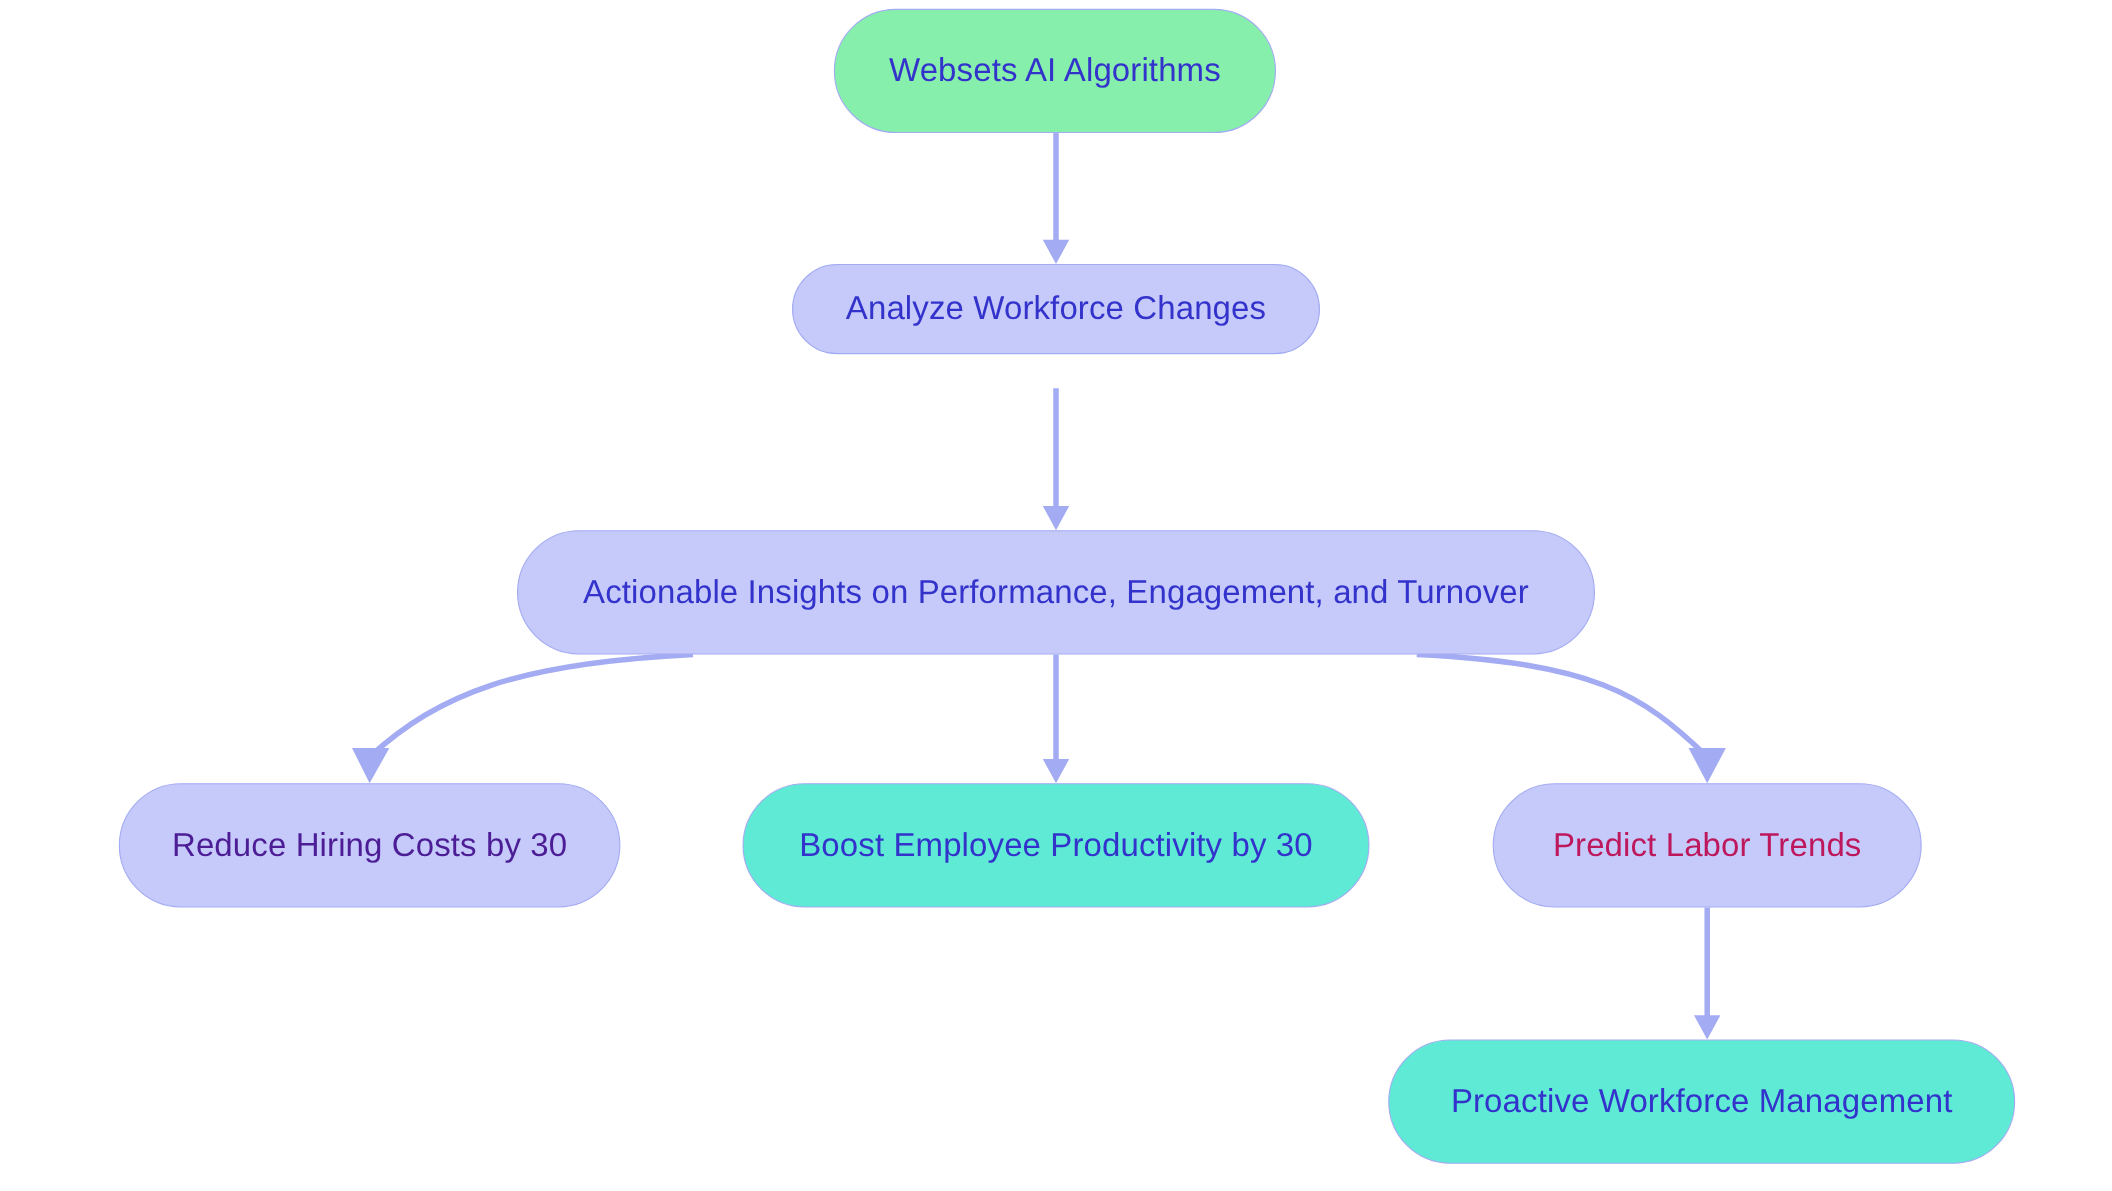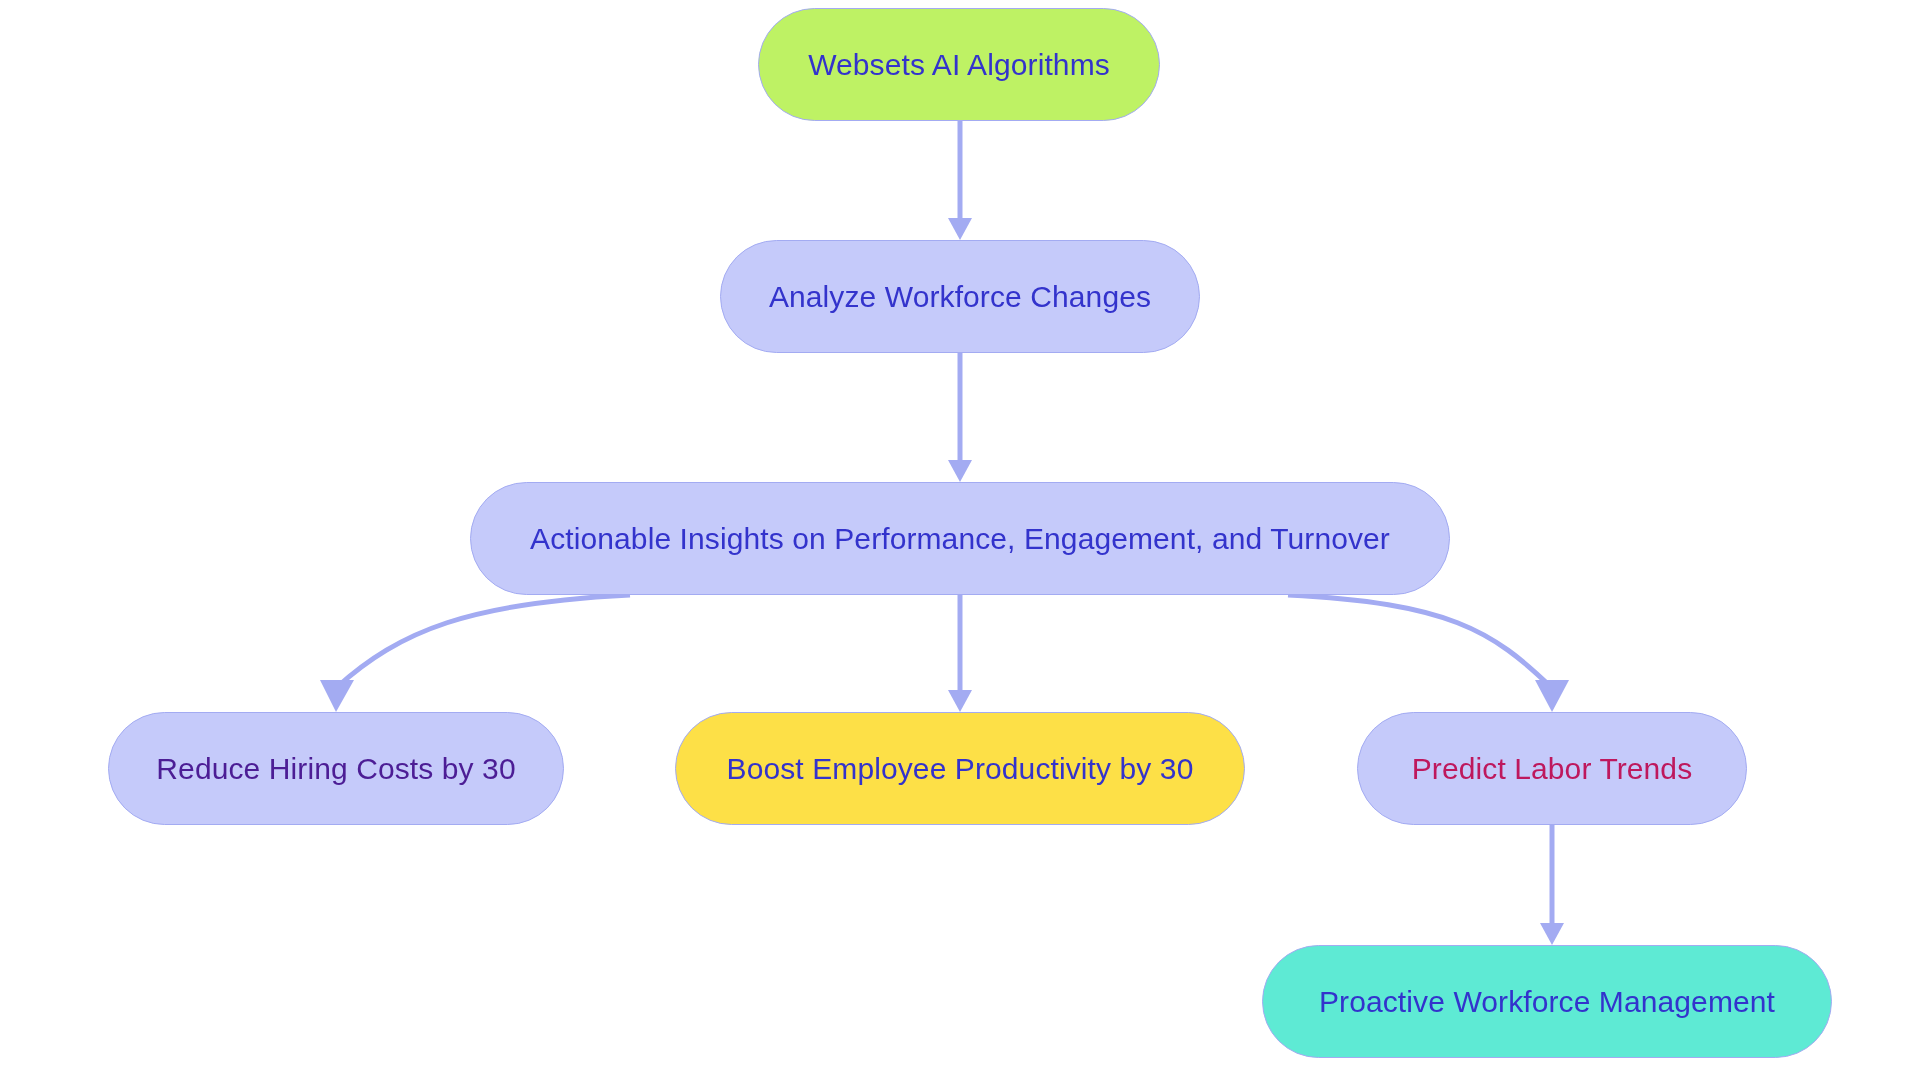--- a/index.html
+++ b/index.html
@@ -65,33 +65,33 @@
         <path d="M 960 595 L 960 700" fill="none" stroke="#a3abf2" stroke-width="5" stroke-linecap="butt"></path>
         <path d="M 960 712 L 948 690 L 972 690 Z" fill="#a3abf2" stroke="none"></path>
         <path d="M 1288 595 C 1448 603, 1492 630, 1552 688" fill="none" stroke="#a3abf2" stroke-width="5" stroke-linecap="butt"></path>
         <path d="M 1552 712 L 1535 680 L 1569 680 Z" fill="#a3abf2" stroke="none"></path>
         <path d="M 1552 825 L 1552 933" fill="none" stroke="#a3abf2" stroke-width="5" stroke-linecap="butt"></path>
         <path d="M 1552 945 L 1540 923 L 1564 923 Z" fill="#a3abf2" stroke="none"></path>
       </g>
   </svg>
 
   <div id="node-layer">
-      <div class="node" style="left: 758px; top: 8px; width: 402px; height: 113px; background: #bef264; border-color: rgb(163, 171, 242);">
+      <div class="node" style="left: 758px; top: 8px; width: 402px; height: 113px; background: #86efac; border-color: rgb(163, 171, 242);">
         <span class="node-label" style="color: rgb(51, 51, 204);">Websets AI Algorithms</span>
       </div>
-      <div class="node" style="left: 720px; top: 240px; width: 480px; height: 113px; background: rgb(197, 202, 250); border-color: rgb(163, 171, 242);">
+      <div class="node" style="left: 720px; top: 240px; width: 480px; height: 82px; background: rgb(197, 202, 250); border-color: rgb(163, 171, 242);">
         <span class="node-label" style="color: rgb(51, 51, 204);">Analyze Workforce Changes</span>
       </div>
       <div class="node" style="left: 470px; top: 482px; width: 980px; height: 113px; background: rgb(197, 202, 250); border-color: rgb(163, 171, 242);">
         <span class="node-label" style="color: rgb(51, 51, 204); text-align: right;">Actionable Insights on Performance, Engagement, and Turnover</span>
       </div>
       <div class="node" style="left: 108px; top: 712px; width: 456px; height: 113px; background: rgb(197, 202, 250); border-color: rgb(163, 171, 242);">
         <span class="node-label" style="color: #4c1d95;">Reduce Hiring Costs by 30</span>
       </div>
-      <div class="node" style="left: 675px; top: 712px; width: 570px; height: 113px; background: #fde047; border-color: rgb(163, 171, 242);">
+      <div class="node" style="left: 675px; top: 712px; width: 570px; height: 113px; background: #5eead4; border-color: rgb(163, 171, 242);">
         <span class="node-label" style="color: rgb(51, 51, 204);">Boost Employee Productivity by 30</span>
       </div>
       <div class="node" style="left: 1357px; top: 712px; width: 390px; height: 113px; background: rgb(197, 202, 250); border-color: rgb(163, 171, 242);">
         <span class="node-label" style="color: #be185d;">Predict Labor Trends</span>
       </div>
       <div class="node" style="left: 1262px; top: 945px; width: 570px; height: 113px; background: #5eead4; border-color: rgb(163, 171, 242);">
         <span class="node-label" style="color: rgb(51, 51, 204);">Proactive Workforce Management</span>
       </div>
     </div>
 

